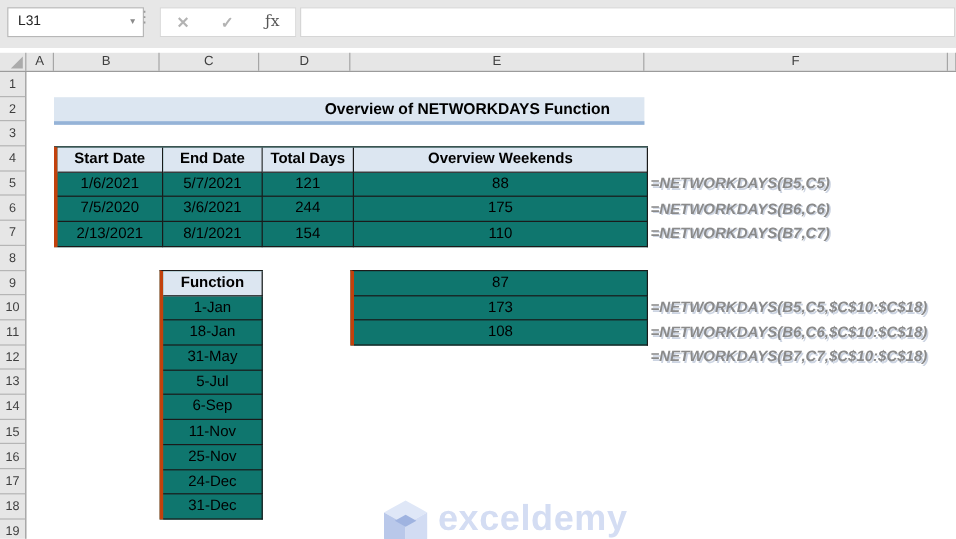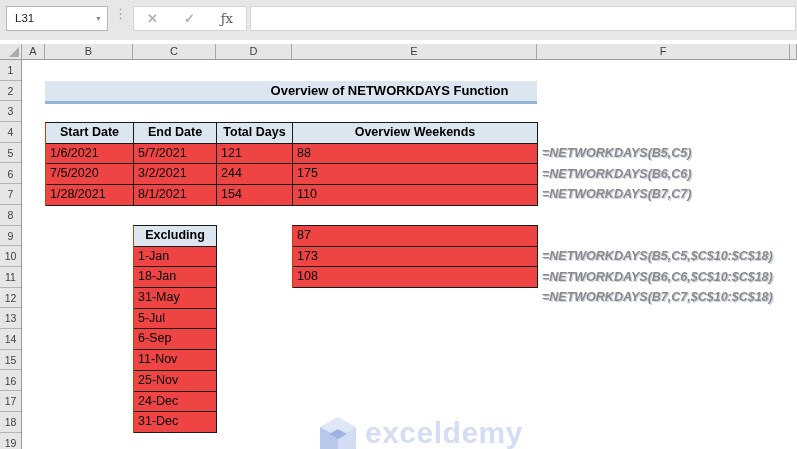--- a/index.html
+++ b/index.html
@@ -1,21 +1,21 @@
 <!DOCTYPE html>
 <html><head>
 <meta charset="utf-8">
 <style>
   * { margin:0; padding:0; box-sizing:border-box; }
   html,body { width:797px; height:449px; overflow:hidden;
     font-family:"Liberation Sans", sans-serif; background:#fff; }
 
   
   .toolbar { position:absolute; left:0; top:0; width:797px; height:40px; background:#e7e7e7; }
-  .namebox { position:absolute; left:6px; top:6px; width:102px; height:25px; background:#fff;
+  .namebox { position:absolute; left:6px; top:6px; width:114px; height:25px; background:#fff;
     border:1px solid #b7b7b7; font-size:11.5px; color:#222; line-height:23px; padding-left:8px; }
   .namebox .caret { position:absolute; right:5px; top:0; font-size:7px; color:#8a8a8a; line-height:23px; }
   .tb-dots { position:absolute; left:114px; top:8px; width:10px; height:22px; color:#9a9a9a;
     font-size:13px; line-height:11px; letter-spacing:0; text-align:center; }
   .fxbox { position:absolute; left:133px; top:6px; width:114px; height:25px; background:#fff;
     border:1px solid #d6d6d6; display:flex; align-items:center; justify-content:space-around; }
   .icon-x { color:#b3b3b3; font-size:13px; font-weight:bold; }
   .icon-check { color:#b3b3b3; font-size:13px; font-weight:bold; }
   .icon-fx { color:#565656; font-size:13px; font-family:"DejaVu Serif", serif; }
   .formulabar { position:absolute; left:250px; top:6px; width:546px; height:25px; background:#fff;
@@ -33,25 +33,25 @@
     border-right:1px solid #9b9b9b; }
   .rh { position:absolute; left:0; width:21px; height:20.7px; border-bottom:1px solid #b5b5b5;
     font-size:10.5px; color:#3f3f3f; text-align:center; line-height:20px; }
 
   
   .banner { position:absolute; left:45px; top:81px; width:492px; height:23px; background:#dce6f1;
     border-bottom:3px solid #95b3d7; font-size:13px; font-weight:bold; color:#000;
     text-align:center; line-height:20px; padding-left:197px; }
 
   .tbl { position:absolute; display:grid; grid-auto-rows:20.7px; border-top:1px solid #1a1a1a;
-    border-left:1px solid #c2410c; background:#ef4444; }
+    border-left:3px solid #c2410c; background:#0f766e; }
   .tbl > div { border-right:1px solid #1a1a1a; border-bottom:1px solid #1a1a1a; font-size:12.5px;
     color:#000; line-height:19.5px; padding:0 4px; white-space:nowrap; overflow:hidden; }
   .th { background:#dce6f1; font-weight:bold; text-align:center; font-size:12.5px; }
-  .rgt { text-align:left; }
+  .rgt { text-align:center; }
 
   #table1 { left:45px; top:122px; grid-template-columns:88px 83px 76px 245px; }
   #holidays-tbl { left:133px; top:225px; grid-template-columns:83px; }
   #table2 { left:292px; top:225px; grid-template-columns:245px; }
 
   .flist { position:absolute; left:542px; width:253px; }
   .flist div { height:20.7px; line-height:20.7px; font-size:12.5px; font-weight:bold; font-style:italic;
     color:#8a8a8a; text-shadow:1.3px 1.3px 0 #ccd4e2; white-space:nowrap; }
   #flist1 { top:143px; } #flist2 { top:246px; }
 
@@ -119,38 +119,38 @@
   <div class="th">End Date</div>
   <div class="th">Total Days</div>
   <div class="th">Overview Weekends</div>
 
   <div class="rgt">1/6/2021</div>
   <div class="rgt">5/7/2021</div>
   <div class="rgt">121</div>
   <div class="rgt">88</div>
 
   <div class="rgt">7/5/2020</div>
-  <div class="rgt">3/2/2021</div>
+  <div class="rgt">3/6/2021</div>
   <div class="rgt">244</div>
   <div class="rgt">175</div>
 
-  <div class="rgt">1/28/2021</div>
+  <div class="rgt">2/13/2021</div>
   <div class="rgt">8/1/2021</div>
   <div class="rgt">154</div>
   <div class="rgt">110</div>
 </div>
 
 <div class="flist" id="flist1">
   <div>=NETWORKDAYS(B5,C5)</div>
   <div>=NETWORKDAYS(B6,C6)</div>
   <div>=NETWORKDAYS(B7,C7)</div>
 </div>
 
 <div class="tbl" id="holidays-tbl">
-  <div class="th">Excluding</div>
+  <div class="th">Function</div>
   <div class="rgt">1-Jan</div>
   <div class="rgt">18-Jan</div>
   <div class="rgt">31-May</div>
   <div class="rgt">5-Jul</div>
   <div class="rgt">6-Sep</div>
   <div class="rgt">11-Nov</div>
   <div class="rgt">25-Nov</div>
   <div class="rgt">24-Dec</div>
   <div class="rgt">31-Dec</div>
 </div>

